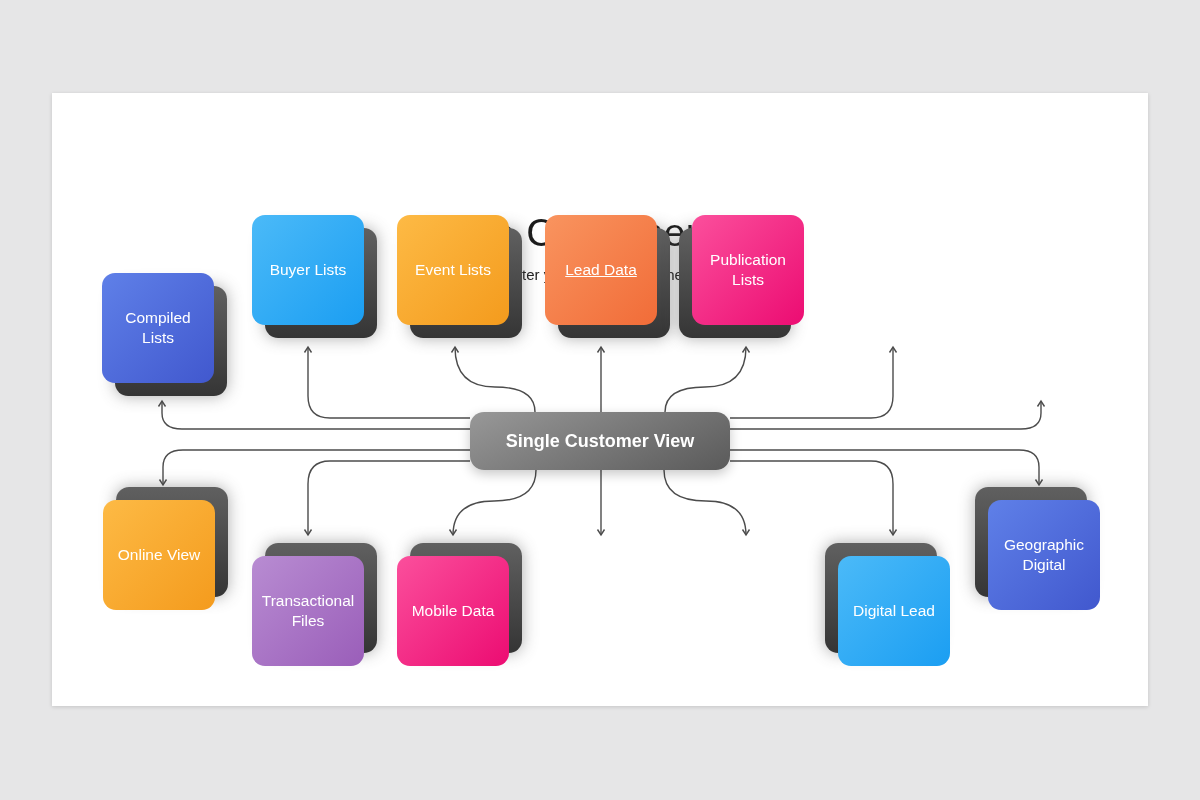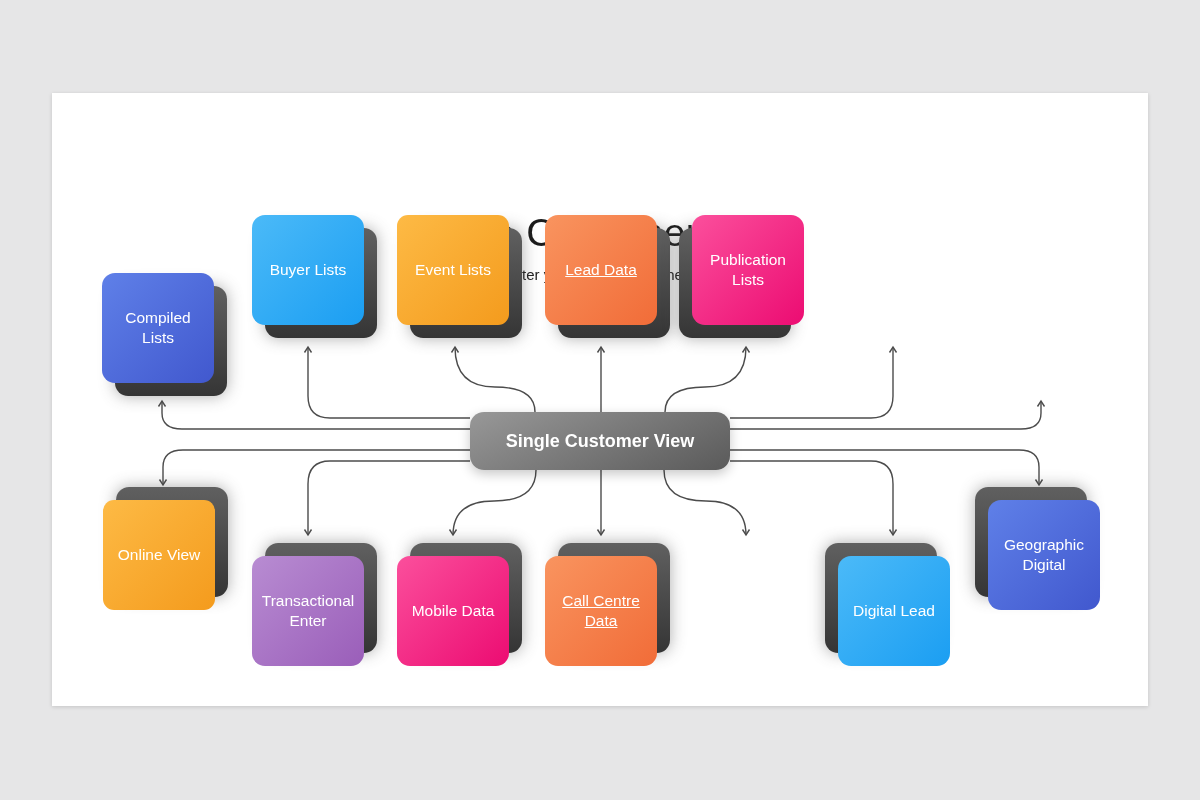--- a/index.html
+++ b/index.html
@@ -37,21 +37,21 @@
   .sh-bl .shadow{transform:translate(-13px,13px);}
   .sh-tr .shadow{transform:translate(13px,-13px);}
   .sh-tl .shadow{transform:translate(-13px,-13px);}
   .node .face{
     position:absolute;inset:0;border-radius:13px;
     display:flex;align-items:center;justify-content:center;
     text-align:center;color:#ffffff;font-size:15.5px;line-height:1.3;
     padding:8px;box-sizing:border-box;
   }
   .sky    .face{background:linear-gradient(135deg,#4bbaf8,#1b9ef2);}
-  .amber  .face{background:linear-gradient(135deg,#fdba45,#f49b1d);border-radius:11px;}
+  .amber  .face{background:linear-gradient(135deg,#fdba45,#f49b1d);}
   .orange .face{background:linear-gradient(135deg,#f9945f,#f16c38);text-decoration:underline;}
   .pink   .face{background:linear-gradient(135deg,#fb4f9c,#ec0c72);}
   .purple .face{background:linear-gradient(135deg,#b88cd2,#9a5eb9);}
   .royal  .face{background:linear-gradient(135deg,#5f80e8,#4158ce);}
 
   .center-node{
     position:absolute;left:470px;top:412px;width:260px;height:58px;
     border-radius:14px;
     background:linear-gradient(155deg,#989898,#5a5a5a);
     display:flex;align-items:center;justify-content:center;
@@ -128,33 +128,27 @@
 
   <div class="node amber sh-tr" style="left:103px;top:500px">
     <div class="shadow"></div>
     <div class="face">
         <span>Online View</span>
       </div>
   </div>
   <div class="node purple sh-tr" style="left:252px;top:556px">
     <div class="shadow"></div>
     <div class="face">
-        <span>Transactional Enter</span>
+        <span>Transactional Files</span>
       </div>
   </div>
   <div class="node pink sh-tr" style="left:397px;top:556px">
     <div class="shadow"></div>
     <div class="face">
         <span>Mobile Data</span>
-      </div>
-  </div>
-  <div class="node orange sh-tr" style="left:545px;top:556px">
-    <div class="shadow"></div>
-    <div class="face">
-        <span>Call Centre Data</span>
       </div>
   </div>
   <div class="node sky sh-tl" style="left:838px;top:556px">
     <div class="shadow"></div>
     <div class="face">
         <span>Digital Lead</span>
       </div>
   </div>
   <div class="node royal sh-tl" style="left:988px;top:500px">
     <div class="shadow"></div>

